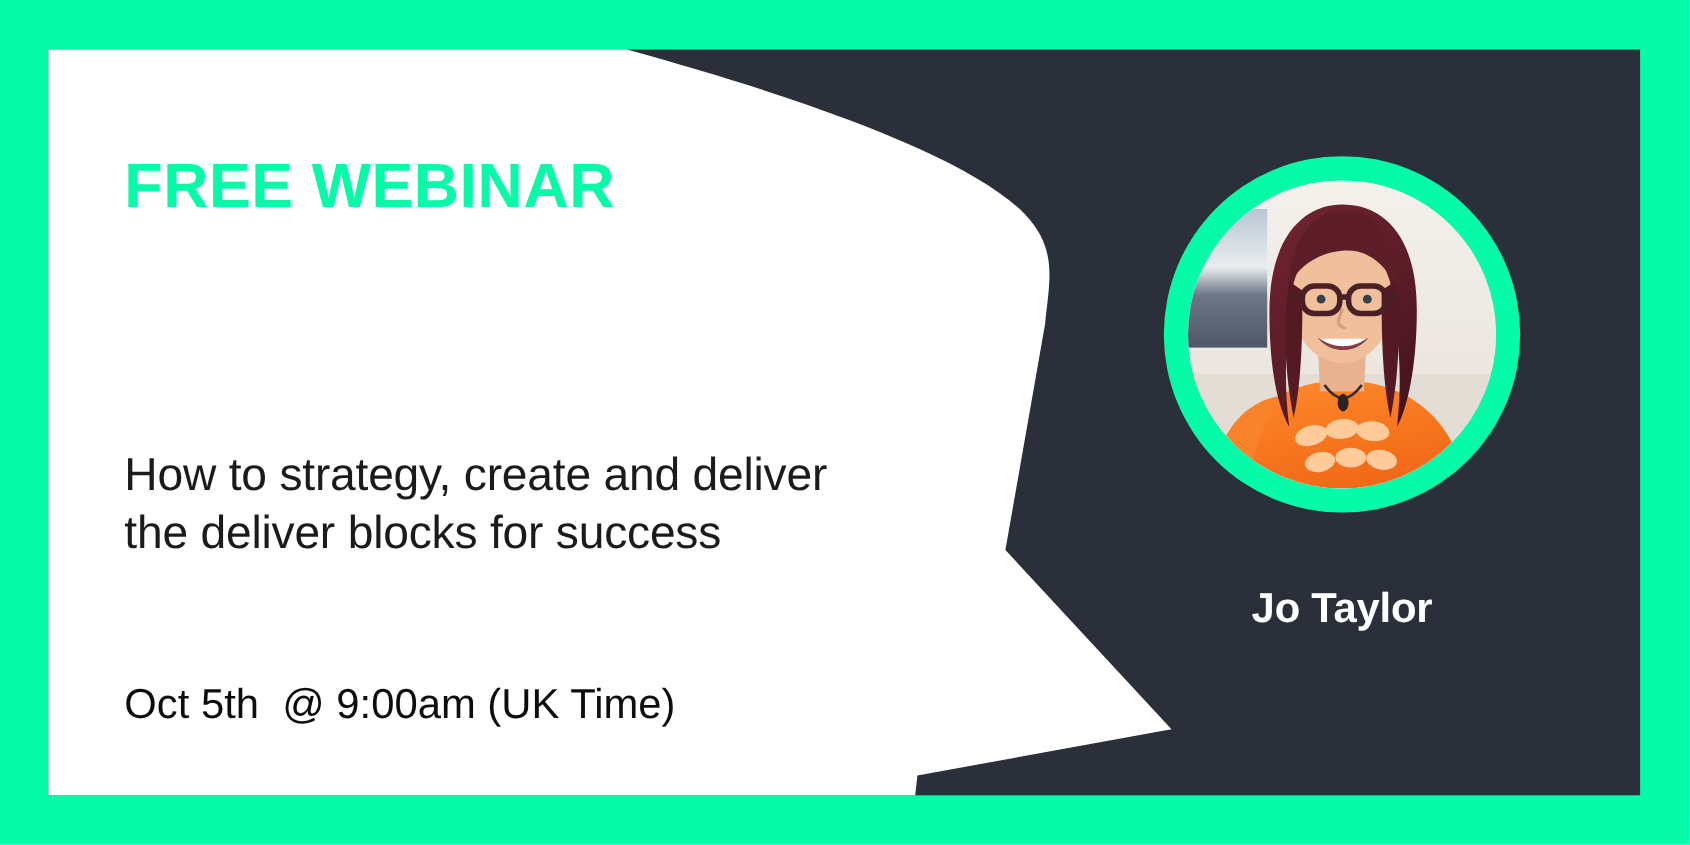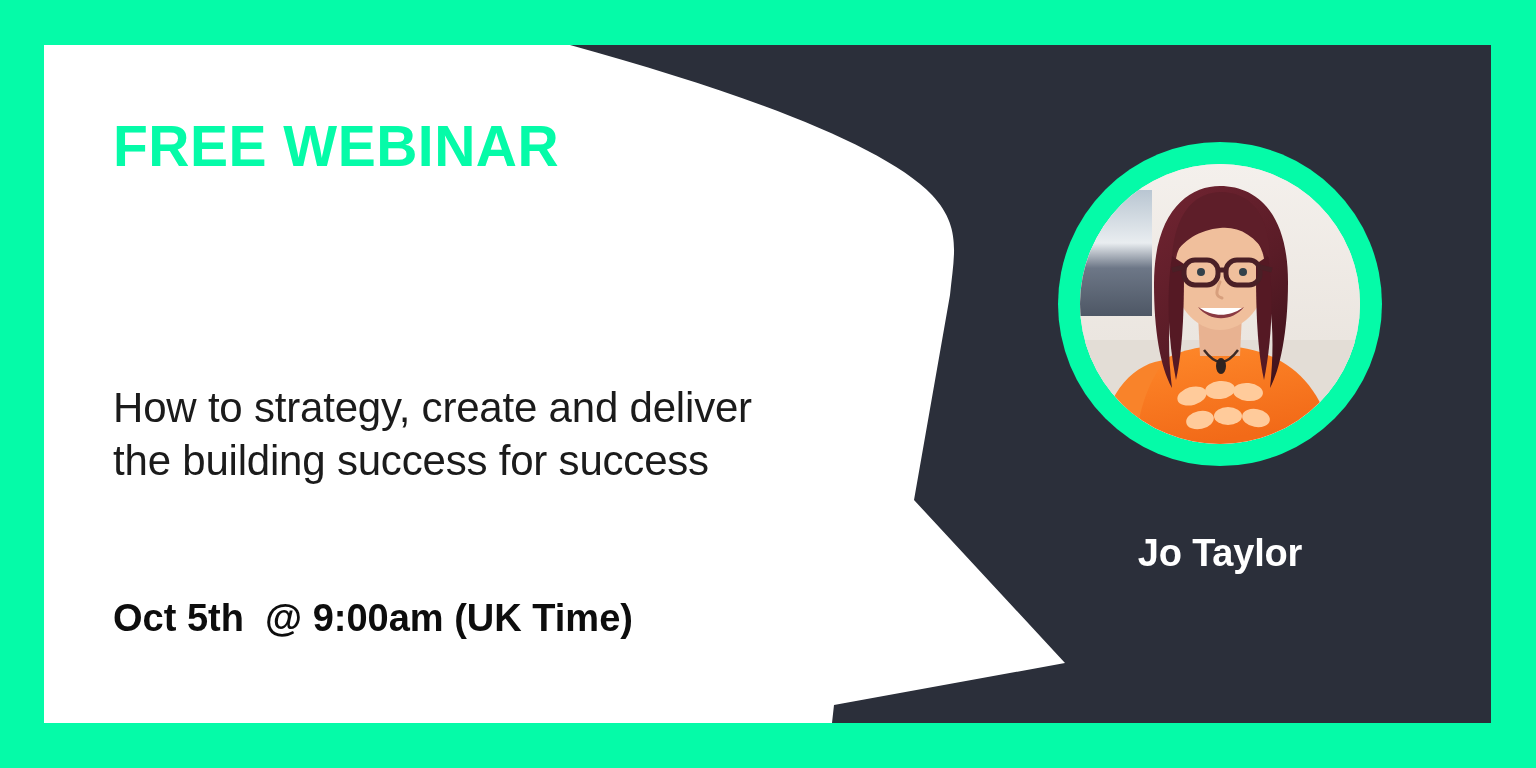--- a/index.html
+++ b/index.html
@@ -36,21 +36,21 @@
     top: 45px;
     width: 1030px;
     height: 678px;
   }
   .bubble svg { display: block; width: 100%; height: 100%; overflow: visible; }
 
   
   .left-col {
     position: absolute;
     left: 113px;
-    top: 30px;
+    top: 53px;
     width: 760px;
     height: 476px;
   }
 
   .eyebrow {
     position: absolute;
     top: 88px;
     left: 0;
     font-size: 57px;
     font-weight: 700;
@@ -83,21 +83,21 @@
     line-height: 1.26;
     letter-spacing: -0.2px;
   }
   .subhead .line { display: block; }
 
   .datetime {
     position: absolute;
     top: 569px;
     left: 0;
     font-size: 38px;
-    font-weight: 700;
+    font-weight: 400;
     color: #0d0d0d;
     line-height: 1;
     white-space: pre;
   }
 
   
   .speaker {
     position: absolute;
     left: 1020px;
     top: 130px;
@@ -171,21 +171,21 @@
                Z" fill="#FFFFFF"></path>
     </svg>
   </div>
 
   <div class="left-col">
     <div class="eyebrow">FREE WEBINAR</div>
 
 
     <div class="subhead">
       <span class="line">How to strategy, create and deliver</span>
-      <span class="line">the building success for success</span>
+      <span class="line">the deliver blocks for success</span>
     </div>
 
     <div class="datetime">Oct 5th  @ 9:00am (UK Time)</div>
   </div>
 
   <div class="speaker">
 
     <div class="avatar-wrap">
       <div class="avatar-inner">
         <svg viewBox="0 0 280 280" aria-hidden="true">

